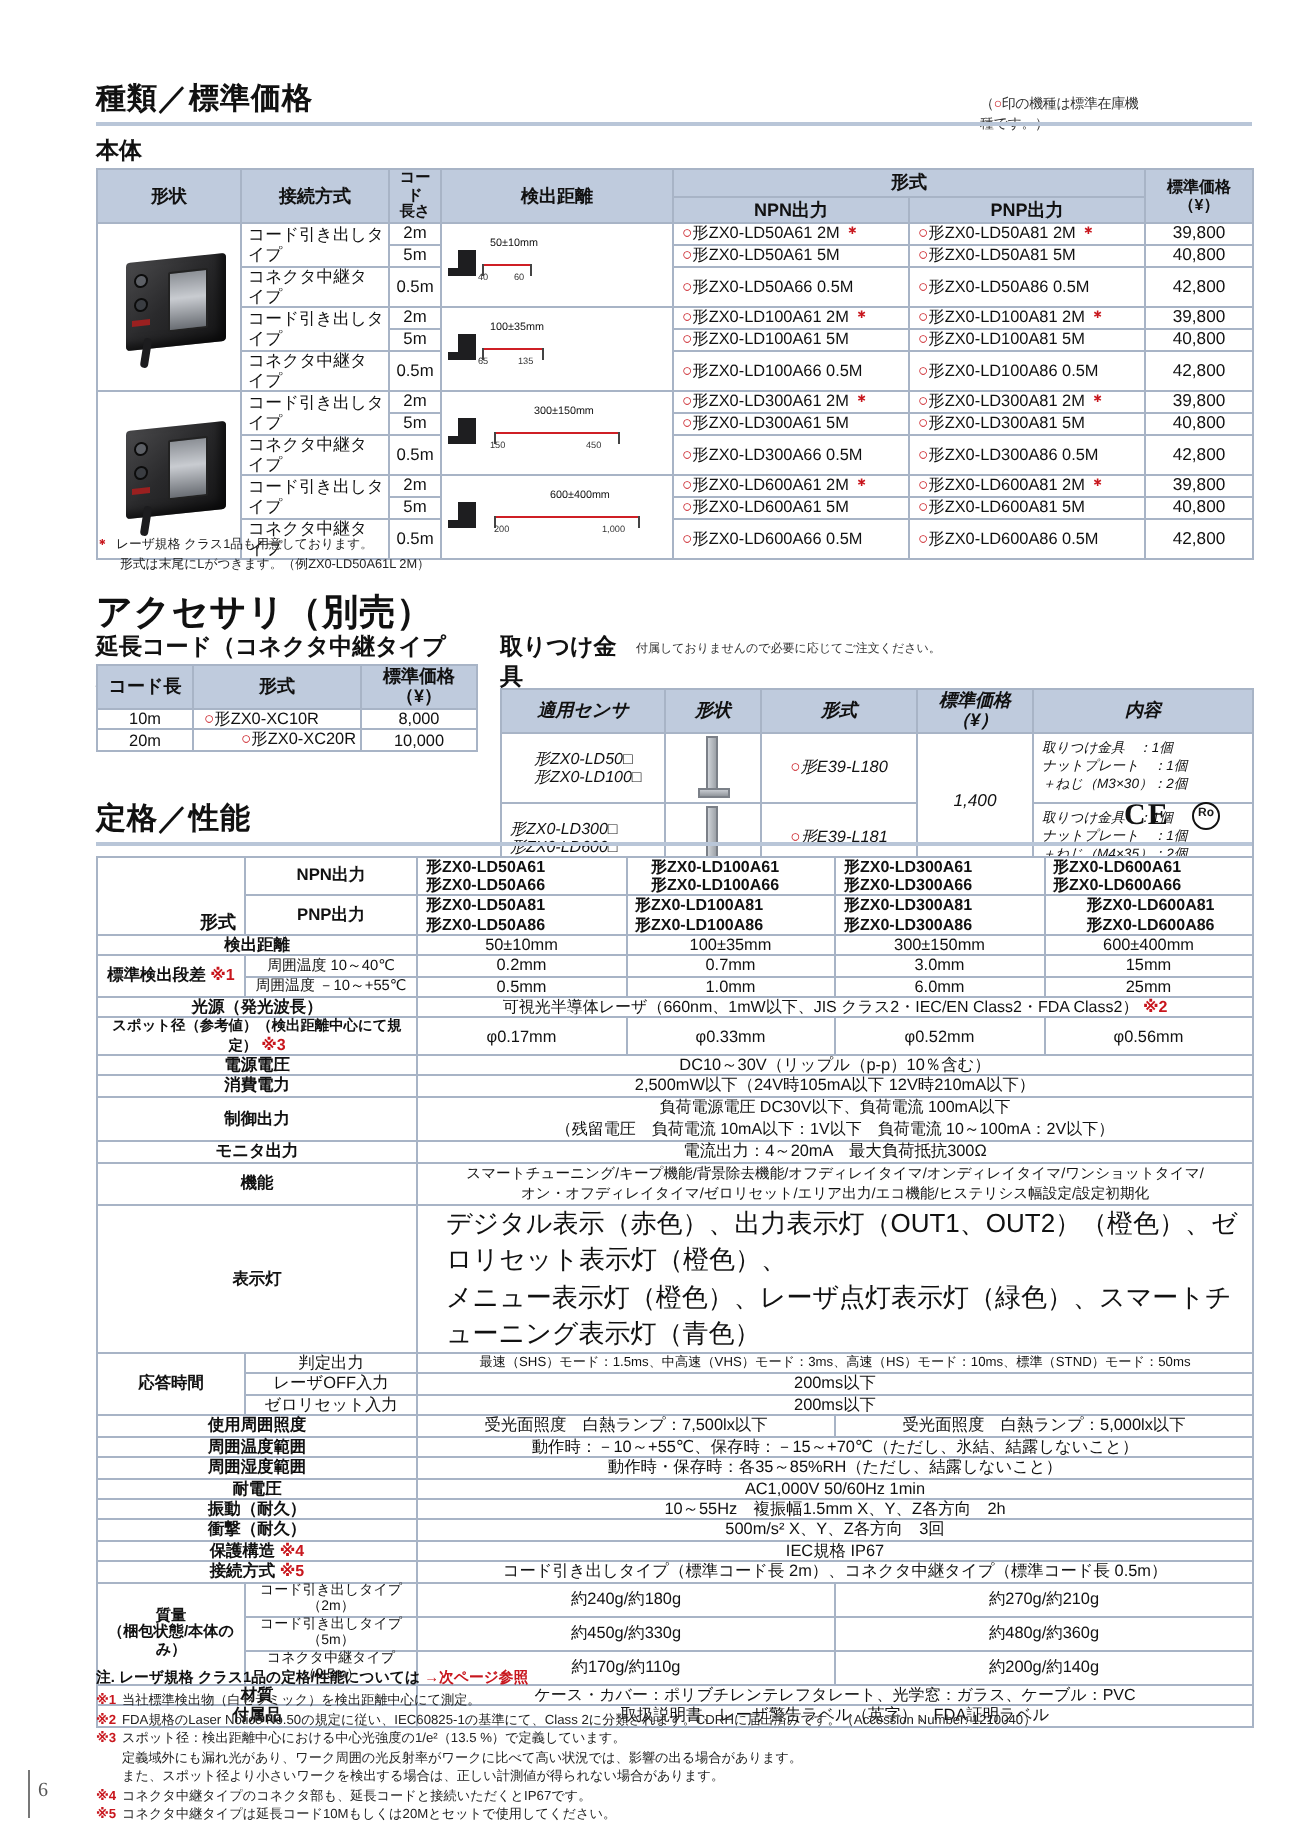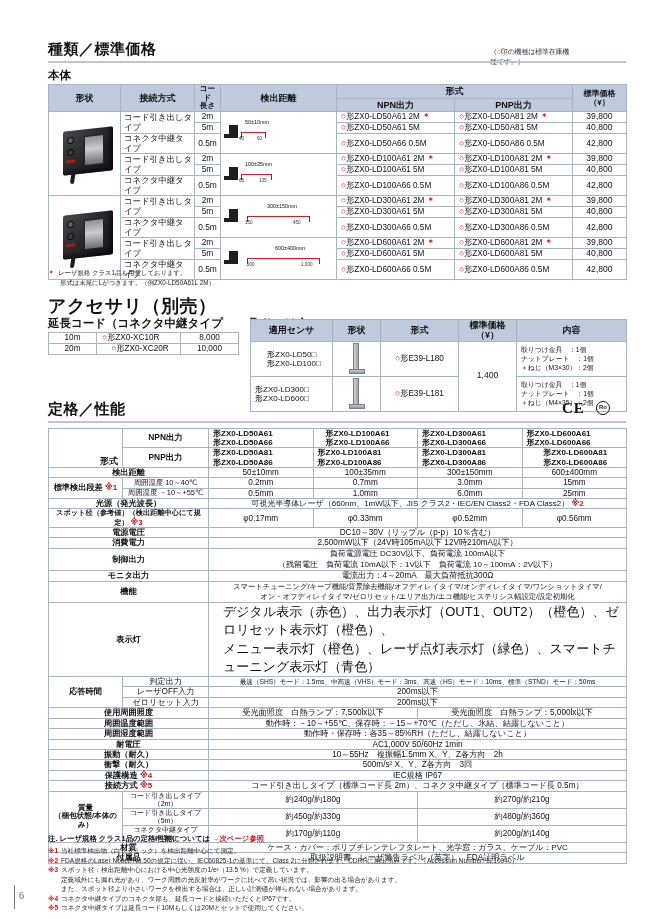--- a/index.html
+++ b/index.html
@@ -285,35 +285,40 @@
 
   <div class="sub-head uline" style="left:48px; top:316px; width:186px;">延長コード（コネクタ中継タイプ用）</div>
   <table class="tbl" style="left:48px; top:332px; width:190px;">
     <colgroup>
         <col style="width:48px">
         <col style="width:84px">
         <col style="width:58px">
       </colgroup>
     <tbody id="ext-cord-body">
         <tr>
+          <th>コード長</th>
+          <th>形式</th>
+          <th>標準価格（¥）</th>
+        </tr>
+        <tr>
           <td>10m</td>
           <td style="text-align:left;padding-left:5px"><span class="circ">○</span>形ZX0-XC10R</td>
           <td>8,000</td>
         </tr>
         <tr>
           <td>20m</td>
-          <td style="text-align:center;padding-left:5px"><span class="circ">○</span>形ZX0-XC20R</td>
+          <td style="text-align:right;padding-left:5px"><span class="circ">○</span>形ZX0-XC20R</td>
           <td>10,000</td>
         </tr>
       </tbody>
   </table>
 
   <div class="sub-head uline" style="left:250px; top:316px; width:64px;">取りつけ金具</div>
   <div class="acc-note" style="left:318px; top:320px;">付属しておりませんので必要に応じてご注文ください。</div>
-  <table class="tbl" style="left:250px; top:319px; width:376px;">
+  <table class="tbl" style="left:250px; top:344px; width:376px;font-style:italic;">
     <colgroup>
         <col style="width:82px">
         <col style="width:48px">
         <col style="width:78px">
         <col style="width:58px">
         <col style="width:110px">
       </colgroup>
     <tbody id="bracket-body">
         <tr>
           <th>適用センサ</th>

